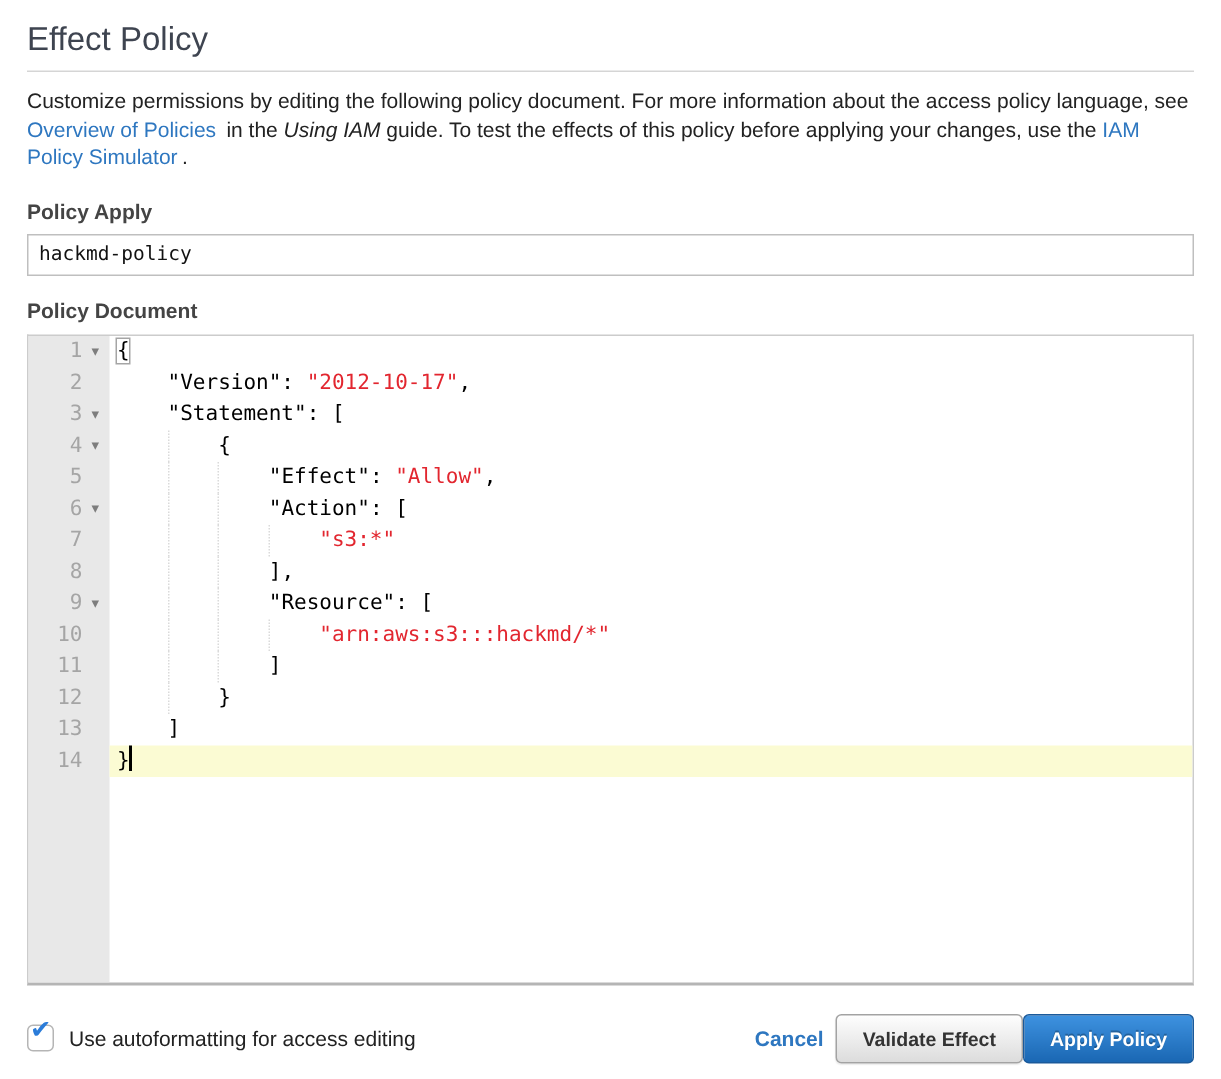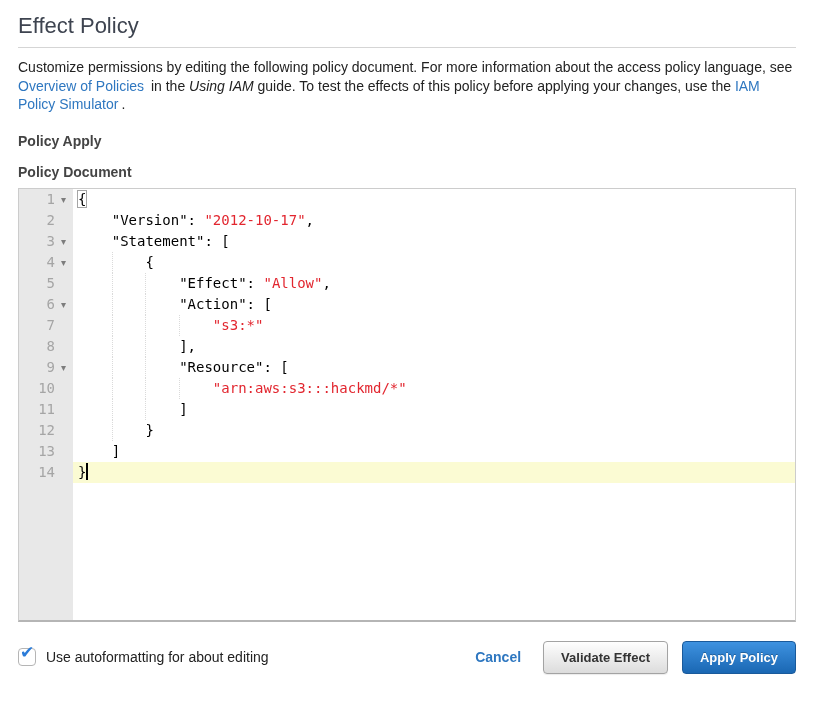--- a/index.html
+++ b/index.html
@@ -109,21 +109,21 @@
     background: #fff; cursor: pointer; flex: 0 0 auto;
   }
   .checkbox .check {
     display: none;
     position: absolute; top: -7px; left: 1px;
     color: #2b7cd9; font-size: 17px; font-weight: bold;
     font-family: "DejaVu Sans", sans-serif;
   }
   .checkbox.checked .check { display: block; }
 
-  .actions { display: flex; align-items: center; gap: 14px; }
+  .actions { display: flex; align-items: center; }
   .cancel-link {
     color: #2e77c0; font-size: 14px; font-weight: bold;
     text-decoration: none; cursor: pointer; margin-right: 8px;
   }
   .btn {
     height: 33px; padding: 0 17px;
     border-radius: 4px; font-size: 13px; font-weight: bold;
     font-family: "Liberation Sans", sans-serif; cursor: pointer;
   }
   .btn-default {
@@ -141,20 +141,21 @@
 <body>
 
 <div class="page">
 
   <h1 class="page-title">Effect Policy</h1>
   <hr class="title-divider">
 
   <p class="intro"><span>Customize permissions by editing the following policy document. For more information about the access policy language, see </span><a>Overview of Policies</a><span> in the </span><em>Using IAM</em><span> guide. To test the effects of this policy before applying your changes, use the </span><a>IAM Policy Simulator</a><span>.</span></p>
 
   <div class="field-label">Policy Apply</div>
+  <input class="name-input" type="text" value="hackmd-policy" style="">
 
   <div class="field-label doc">Policy Document</div>
 
   <div class="editor">
     <div class="gutter">
         <div class="gutter-row">
           <span>1</span>
           <span class="fold">▾</span>
         </div>
         <div class="gutter-row">
@@ -226,21 +227,21 @@
         <div class="code-row"><span>    </span><span class="">]</span></div>
         <div class="code-row active"><span></span><span class="">}</span><span class="cursor"></span></div>
       </div>
   </div>
 
   <div class="footer">
     <label class="autofmt">
       <span class="checkbox checked">
           <span class="check">✔</span>
         </span>
-      <span>Use autoformatting for about editing</span>
+      <span>Use autoformatting for access editing</span>
     </label>
     <div class="actions">
       <a class="cancel-link">Cancel</a>
       <button class="btn btn-default">Validate Effect</button>
       <button class="btn btn-primary">Apply Policy</button>
     </div>
   </div>
 
 </div>
 

